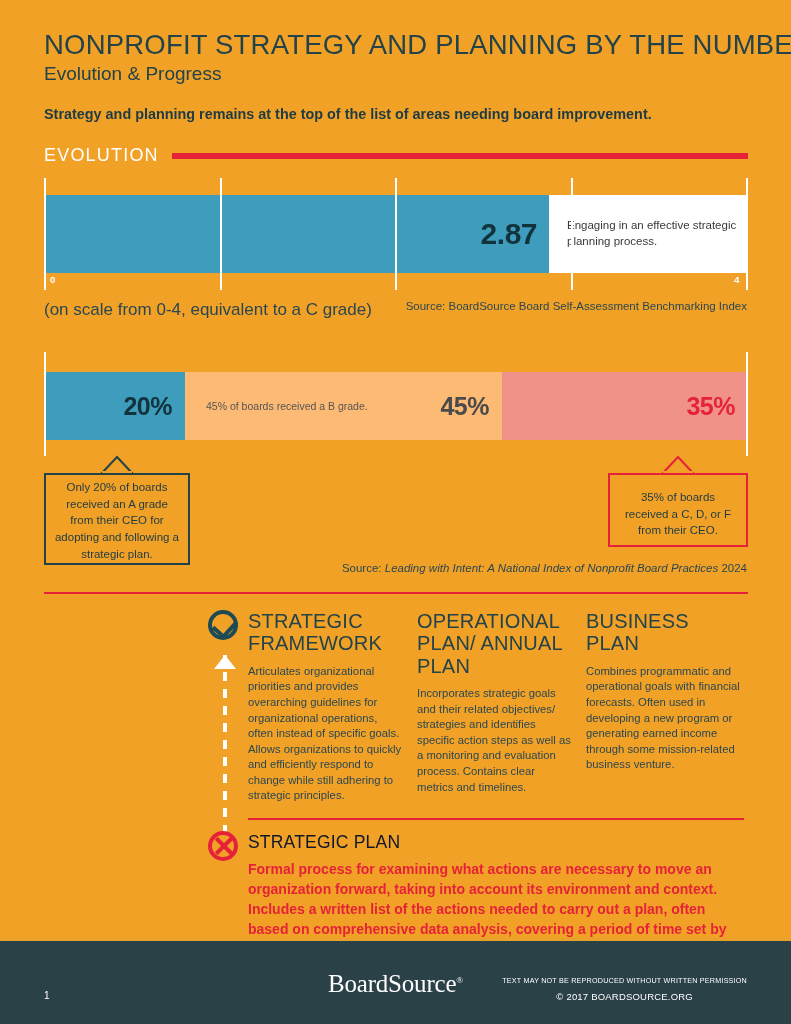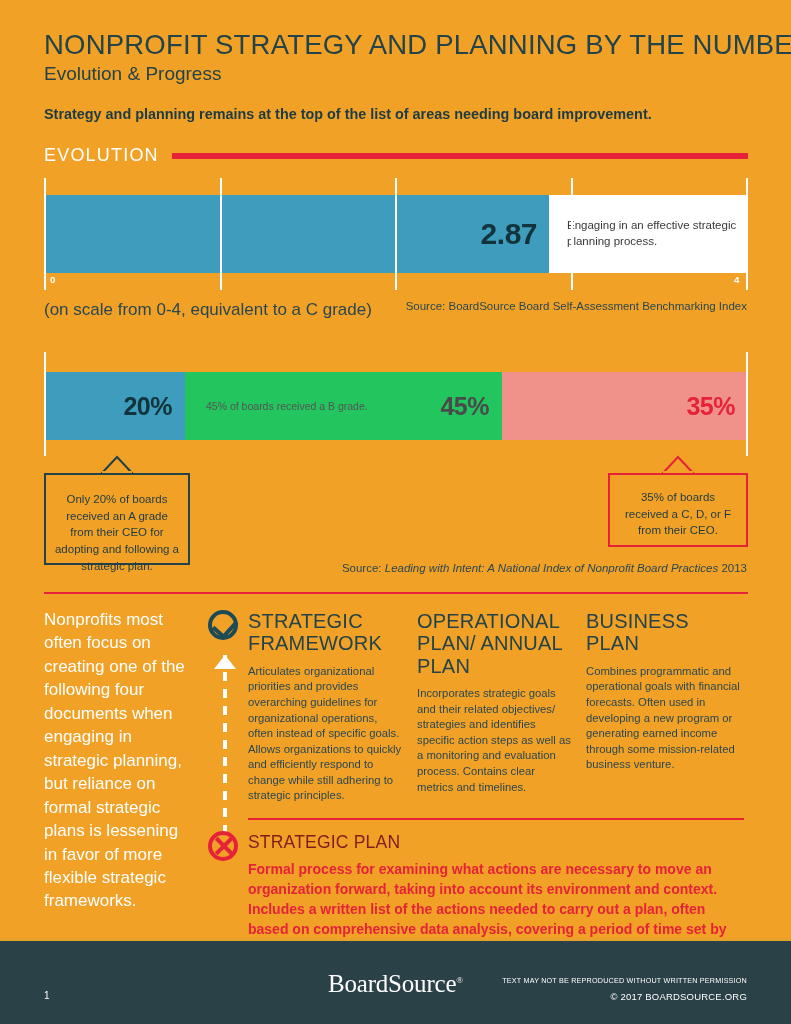--- a/index.html
+++ b/index.html
@@ -210,21 +210,21 @@
     font-size: 11.5px;
     line-height: 1.45;
   }
   .callout-left {
     left: 44px;
     top: 473px;
     width: 146px;
     height: 92px;
     border-color: #234349;
     color: #1D3B42;
-    padding: 16px 8px 0 8px;
+    padding: 4px 8px 0 8px;
   }
   .callout-right {
     left: 608px;
     top: 473px;
     width: 140px;
     height: 74px;
     border-color: #E62239;
     color: #1D3B42;
     padding: 14px 8px 0 8px;
   }
@@ -295,21 +295,21 @@
   }
   .col-1 { left: 248px; width: 156px; }
   .col-2 { left: 417px; width: 156px; }
   .col-3 { left: 586px; width: 158px; }
 
   .sp-title {
     position: absolute;
     left: 248px;
     top: 832px;
     font-size: 17.5px;
-    color: #7f1d1d;
+    color: #0f172a;
     letter-spacing: 0.2px;
   }
   .sp-body {
     position: absolute;
     left: 248px;
     top: 860px;
     width: 496px;
     font-size: 14px;
     color: #E62239;
     line-height: 1.42;
@@ -382,21 +382,21 @@
     letter-spacing: -0.2px;
   }
   .logo sup {
     font-size: 9px;
     vertical-align: super;
   }
   .legal {
     position: absolute;
     right: 44px;
     top: 36px;
-    text-align: right;
+    text-align: center;
     font-size: 7.2px;
     color: #FFFFFF;
     line-height: 1.9;
     letter-spacing: 0.2px;
   }
   .legal .line2 { font-size: 9.5px; }
 </style>
 </head>
 <body>
 
@@ -429,21 +429,21 @@
     <div class="tick-label" style="left:690px; top:96px;">4</div>
   </div>
   <div class="chart1-caption">(on scale from 0-4, equivalent to a C grade)</div>
   <div class="chart1-source">Source: BoardSource Board Self-Assessment Benchmarking Index</div>
 
   <div class="chart2-wrap">
     <div class="chart2-bar">
       <div class="seg seg-a" id="seg-a" style="width: 141px; background: rgb(62, 156, 188);">
         <span class="seg-value val-a">20%</span>
       </div>
-      <div class="seg seg-b" id="seg-b" style="width: 317px; background: #22c55e;">
+      <div class="seg seg-b" id="seg-b" style="width: 317px; background: #fdba74;">
         <span class="seg-note">45% of boards received a B grade.</span>
         <span class="seg-value val-b">45%</span>
       </div>
       <div class="seg seg-c" id="seg-c" style="width: 246px; background: rgb(240, 146, 138);">
         <span class="seg-value val-c">35%</span>
       </div>
     </div>
     <div class="tick2" style="left:0px;"></div>
     <div class="tick2" style="left:702px;"></div>
   </div>
@@ -454,28 +454,27 @@
   <svg style="position:absolute;left:661px;top:455px;width:34px;height:20px;">
     <polyline points="1,19 17,2 33,19" fill="none" stroke="#E62239" stroke-width="2"></polyline>
   </svg>
   <div style="position:absolute;left:102px;top:471px;width:30px;height:5px;background:#F2A127;"></div>
   <div style="position:absolute;left:663px;top:471px;width:30px;height:5px;background:#F2A127;"></div>
 
   <div class="callout callout-left">Only 20% of boards received an A grade from their CEO for adopting and following a strategic plan.</div>
   <div class="callout callout-right">35% of boards received a C, D, or F from their CEO.</div>
 
   <div class="src2">
-    <span>Source: </span><i>Leading with Intent: A National Index of Nonprofit Board Practices</i><span> 2013</span>
+    <span>Source: </span><i>Leading with Intent: A National Index of Nonprofit Board Practices</i><span> 2024</span>
   </div>
 
   <div class="hr-red" style="left:44px; top:592px; width:704px;"></div>
 
   <div class="hr-red" style="left:248px; top:818px; width:496px;"></div>
 
-  <div class="left-col">Nonprofits most often focus on creating one of the following four documents when engaging in strategic planning, but reliance on formal strategic plans is lessening in favor of more flexible strategic frameworks.</div>
 
   <div class="circ circ-check">
     <span class="glyph"></span>
   </div>
   <div class="up-arrow"></div>
   <div class="dashline"></div>
   <div class="circ circ-x">
     <span class="bar1"></span>
     <span class="bar2"></span>
   </div>

